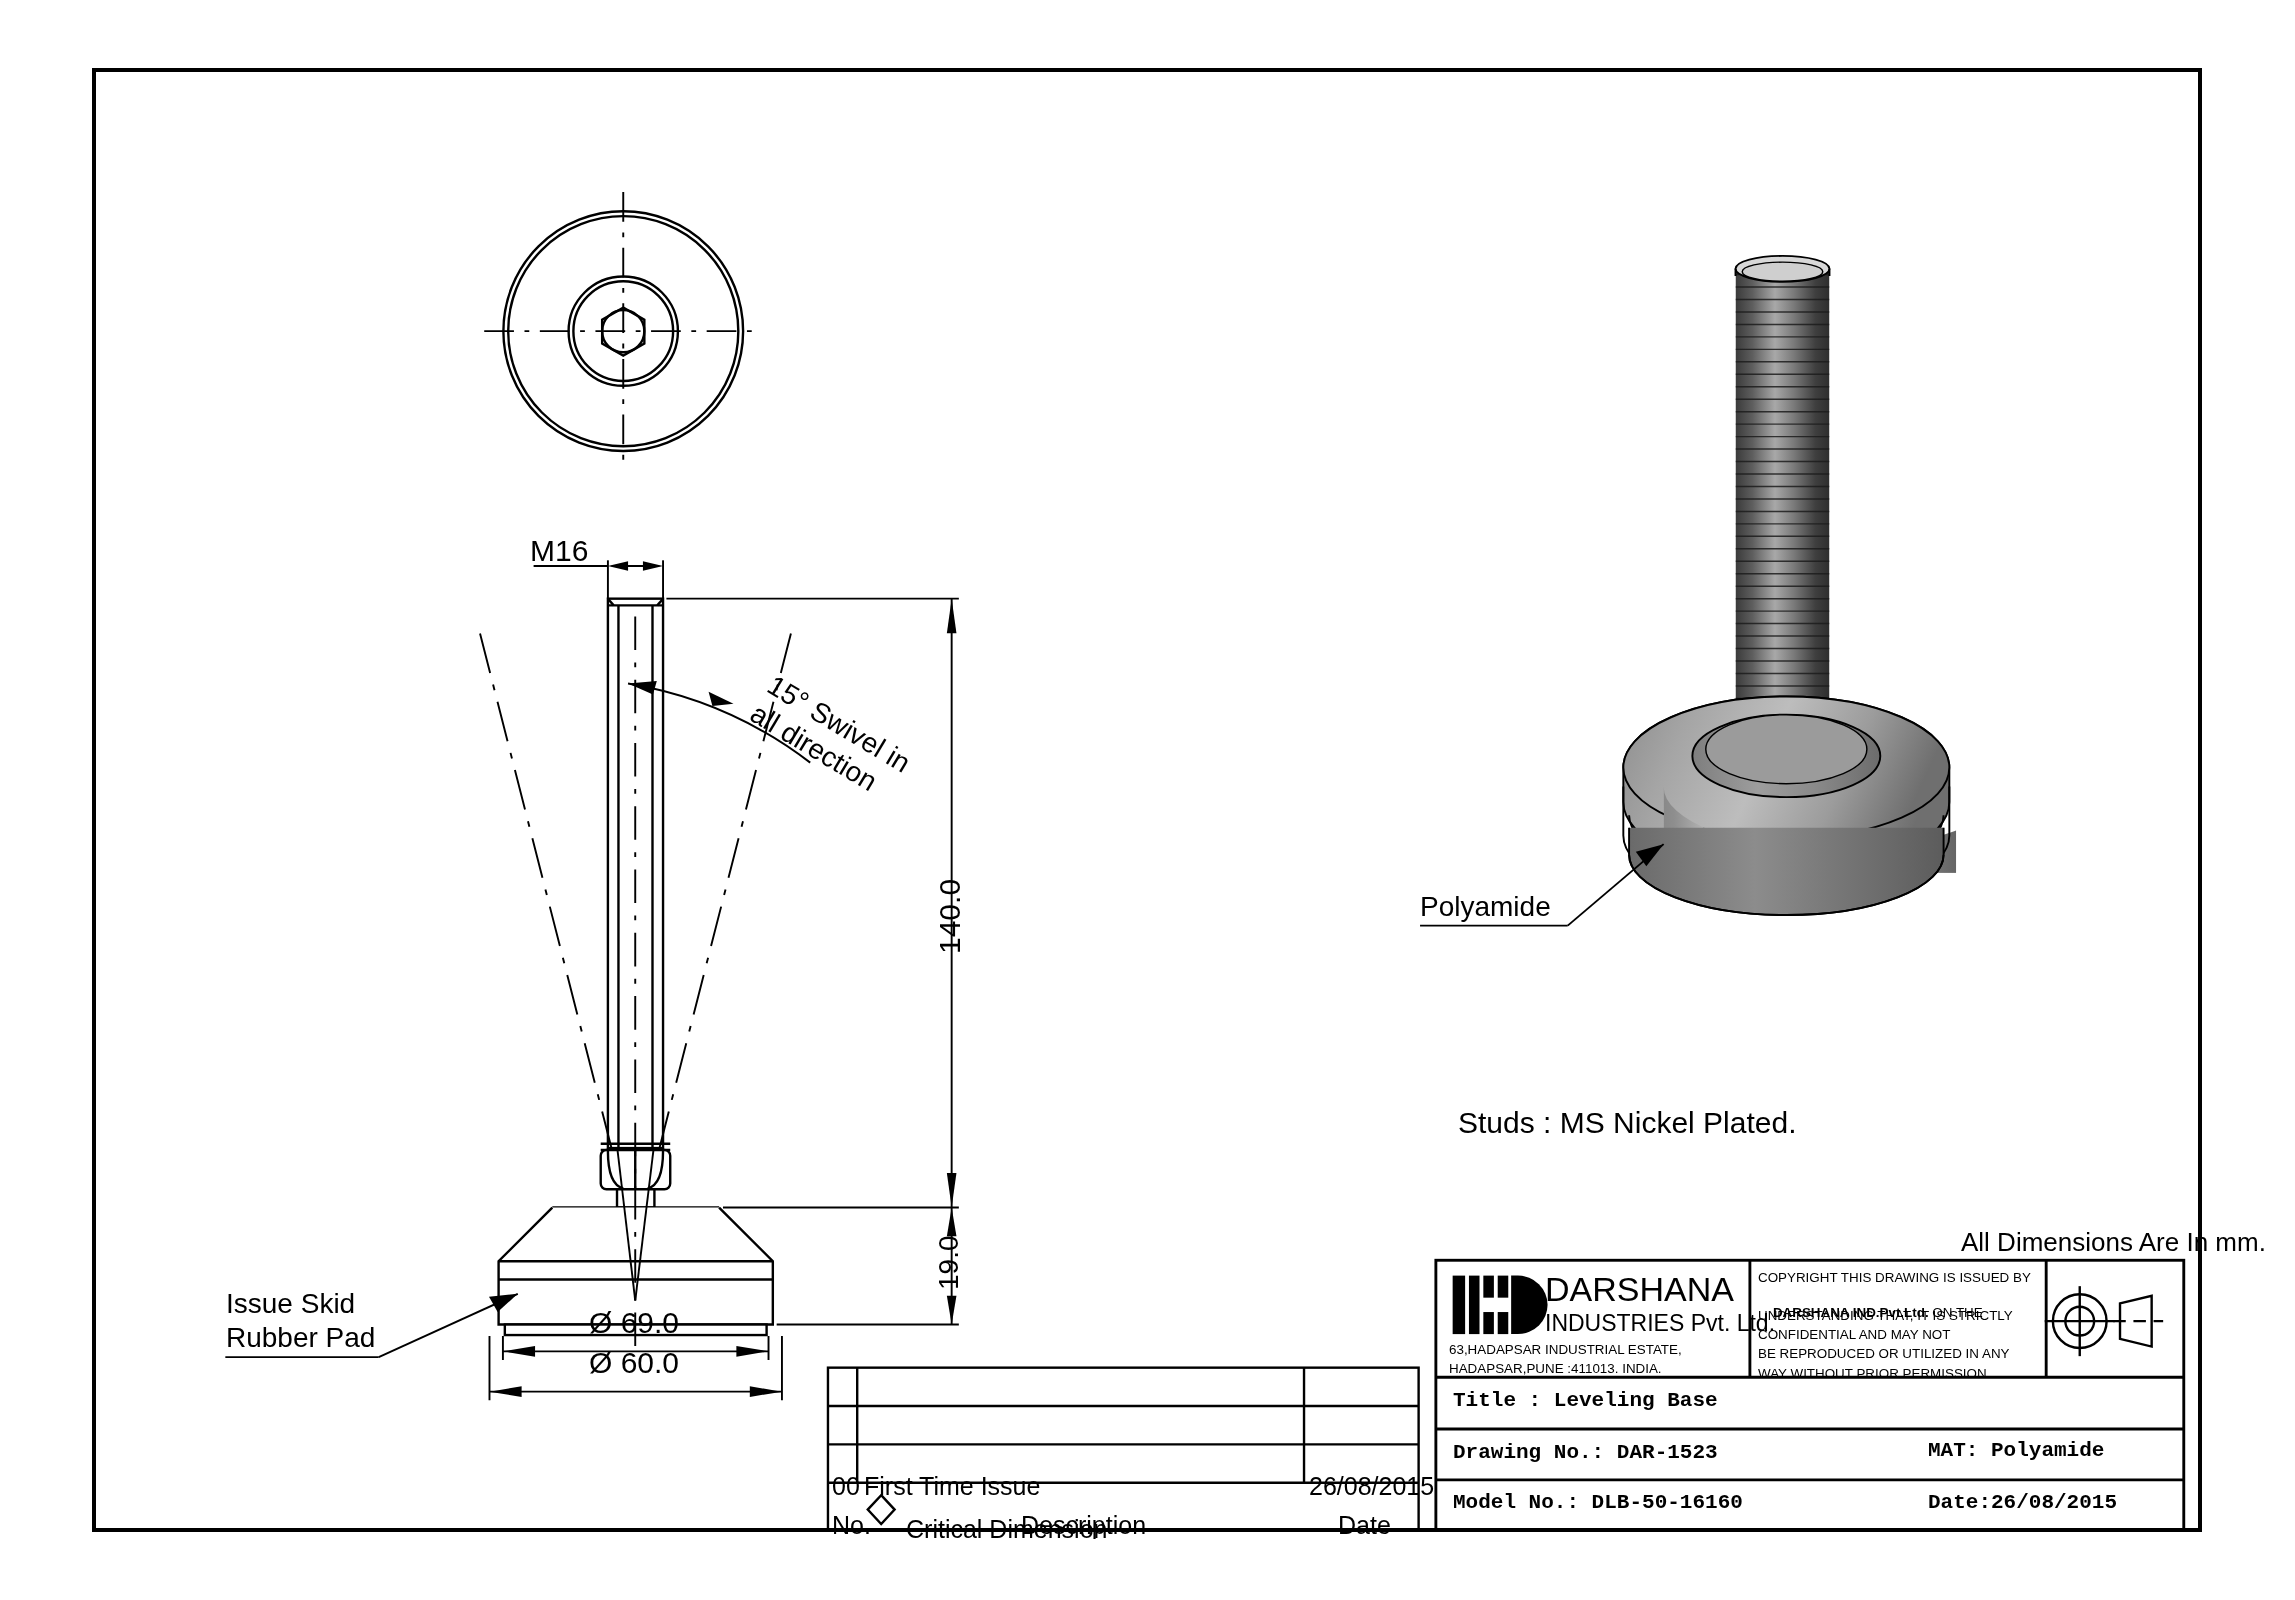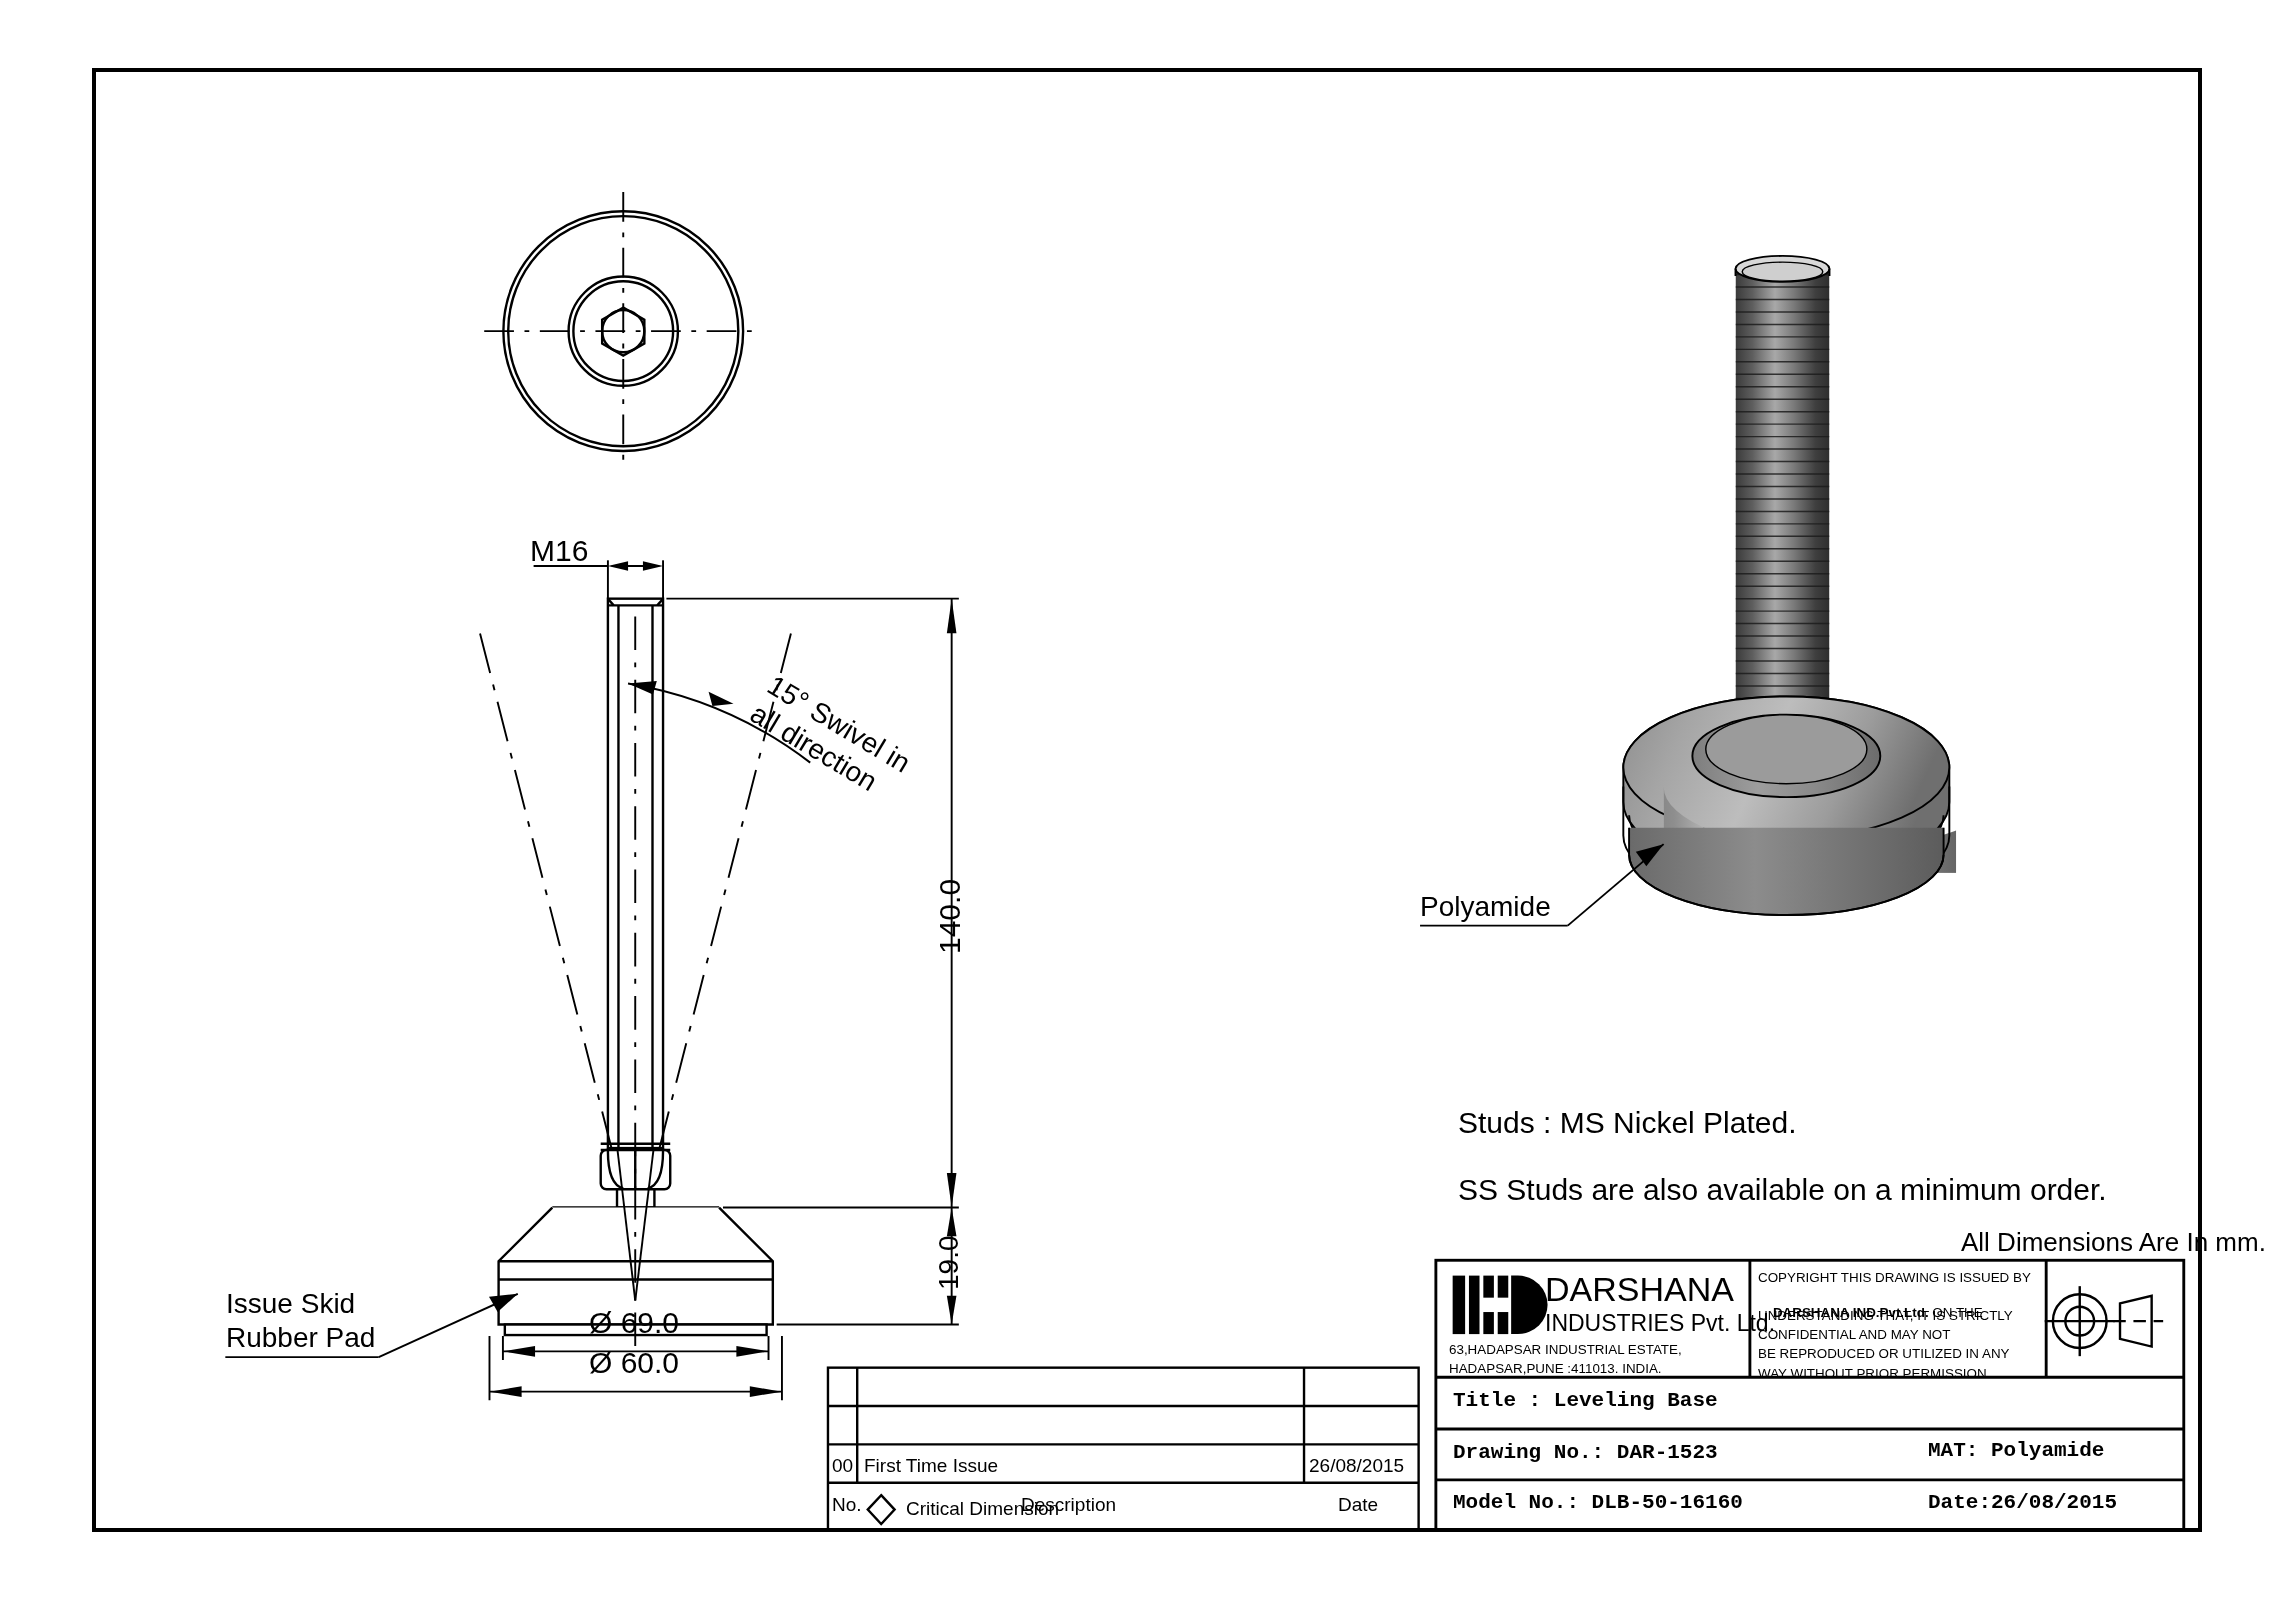--- a/index.html
+++ b/index.html
@@ -13,21 +13,21 @@
   .txt{position:absolute;white-space:pre;line-height:1;}
   .note{font-size:30px;}
   .lbl{font-size:28px;}
   .dim{font-size:30px;}
   .dimsm{font-size:28px;}
   .allmm{font-size:26px;}
   .mono{font-family:"Liberation Mono",monospace;font-weight:bold;}
   .tb-txt{font-size:21px;}
   .tb-small{font-size:13.4px;}
   .tb-addr{font-size:13.4px;}
-  .tb-rev{font-size:19px;}
+  .tb-rev{font-size:25px;margin-top:18px;}
   .logo-txt1{font-size:34px;}
   .logo-txt2{font-size:23px;}
   .rot90{transform:rotate(-90deg);transform-origin:left top;}
 </style>
 </head>
 <body>
 
 <div class="sheet">
 
   <div class="border"></div>
@@ -325,21 +325,20 @@
   <div class="txt dim" style="left:589px;top:1308px;">Ø 69.0</div>
 
   <div class="txt dim" style="left:589px;top:1348px;">Ø 60.0</div>
 
   <div class="txt lbl" style="left:226px;top:1290px;">Issue Skid</div>
   <div class="txt lbl" style="left:226px;top:1324px;">Rubber Pad</div>
 
   <div class="txt lbl" style="left:1420px;top:893px;">Polyamide</div>
 
   <div class="txt note" style="left:1458px;top:1108px;">Studs : MS Nickel Plated.</div>
-  <div class="txt note" style="left:1458px;top:1175px;">SS Studs are also available on a minimum order.</div>
   <div class="txt allmm" style="left:1961px;top:1229px;">All Dimensions Are In mm.</div>
 
   <div class="txt tb-rev" style="left:832px;top:1456px;">00</div>
   <div class="txt tb-rev" style="left:864px;top:1456px;">First Time Issue</div>
   <div class="txt tb-rev" style="left:1309px;top:1456px;">26/08/2015</div>
 
   <div class="txt tb-rev" style="left:832px;top:1495px;">No.</div>
   <div class="txt tb-rev" style="left:1021px;top:1495px;">Description</div>
   <div class="txt tb-rev" style="left:1338px;top:1495px;">Date</div>
 

